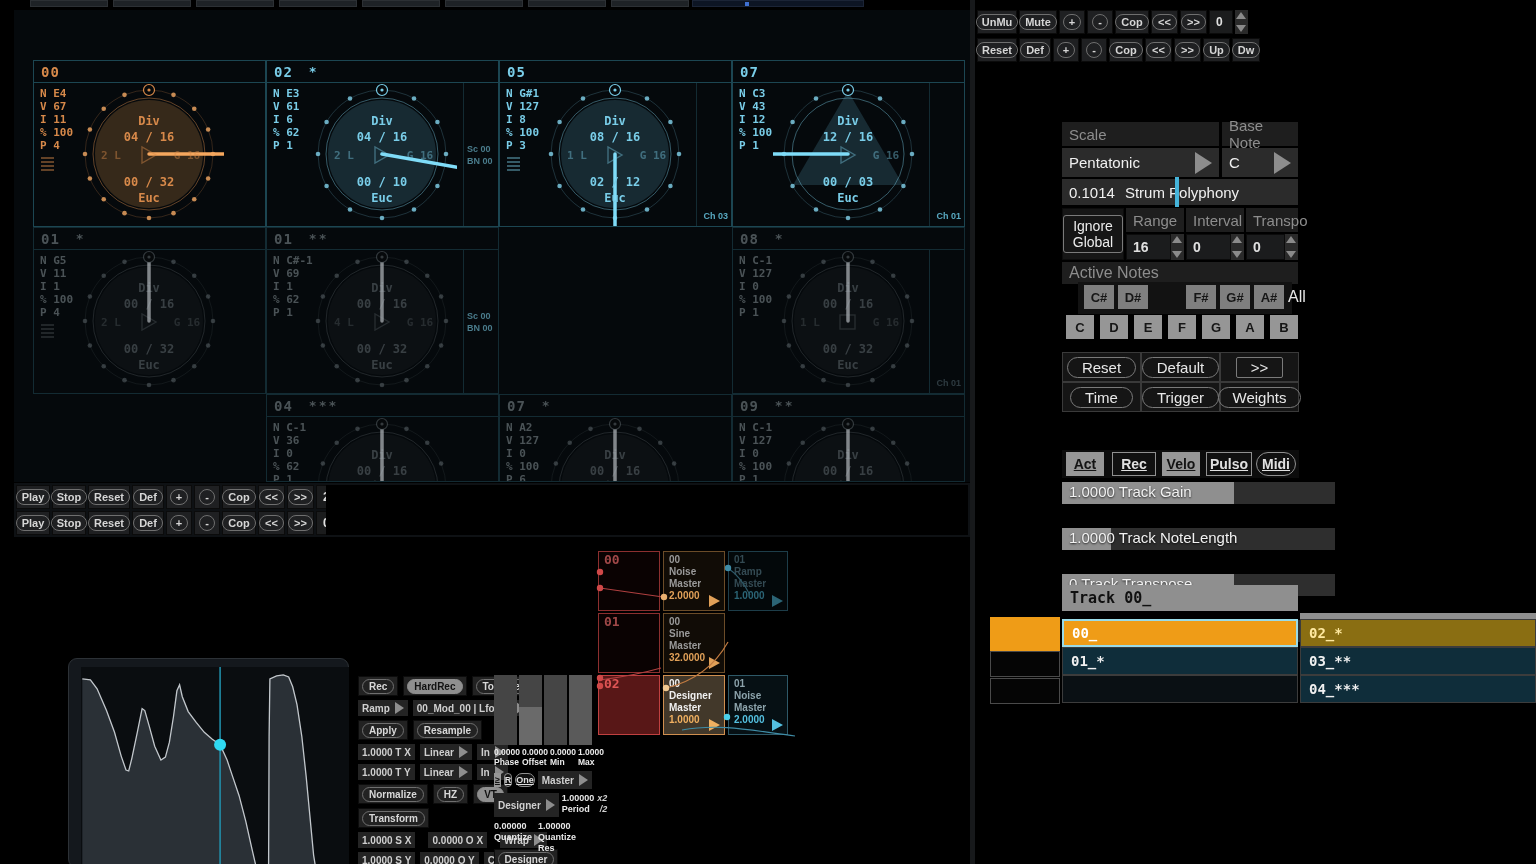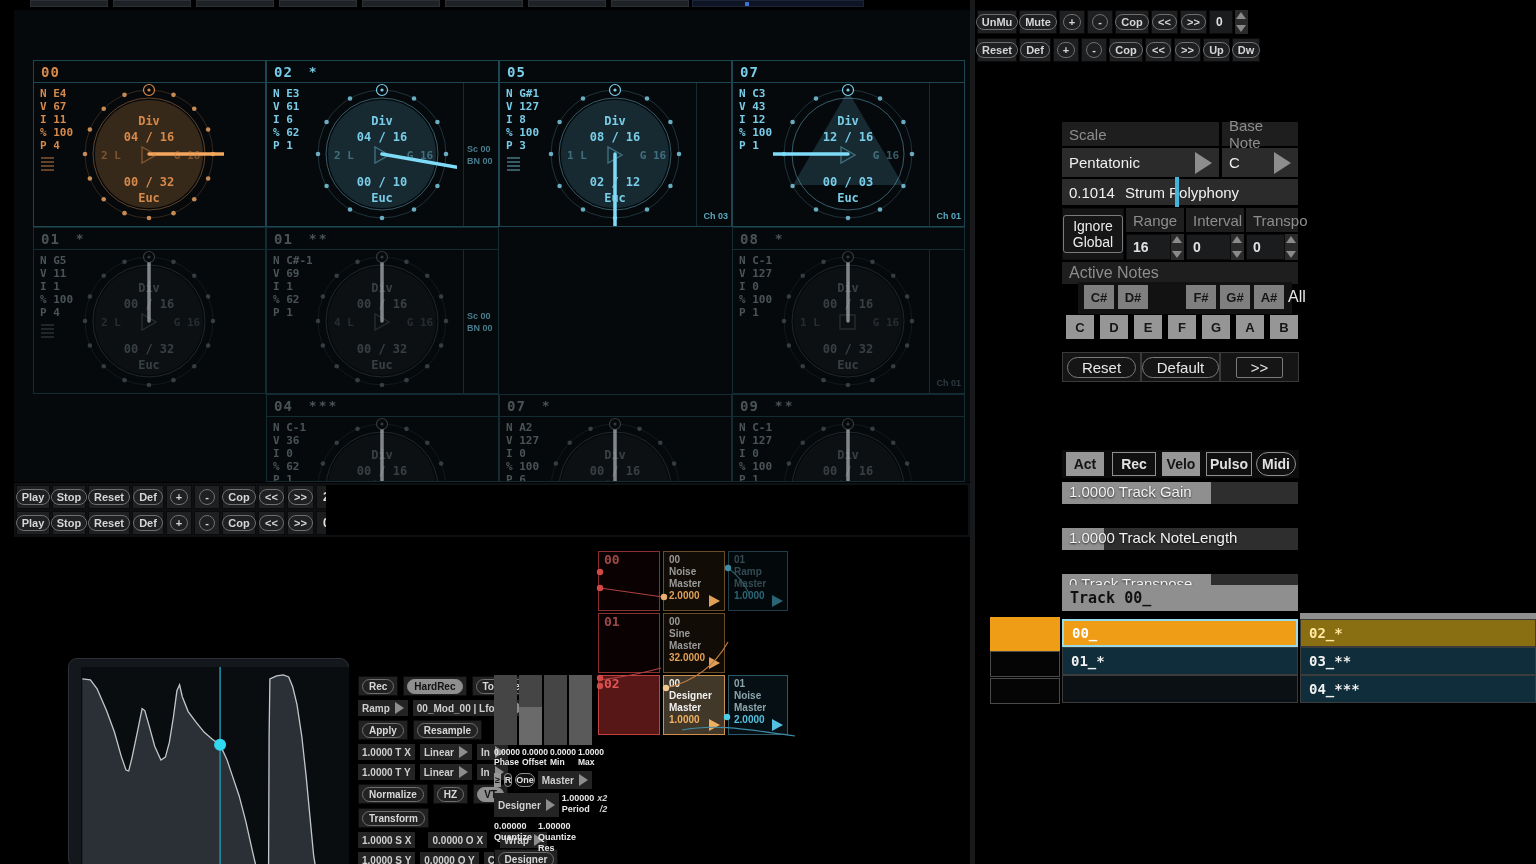--- a/index.html
+++ b/index.html
@@ -34,24 +34,24 @@
   .spin u.up{border-bottom:7px solid #8a8a8a;}
   .spin u.dn{border-top:7px solid #8a8a8a;}
   
   .hdr{background:#1e1e1e;color:#8d8d8d;font:15px "Liberation Sans",sans-serif;display:flex;align-items:center;padding:0 7px;box-sizing:border-box;}
   .dd{background:#2b2b2b;color:#f0f0f0;font:15px "Liberation Sans",sans-serif;display:flex;align-items:center;padding:0 7px;box-sizing:border-box;}
   .dd .tri{margin-left:auto;width:0;height:0;border-left:17px solid #8d8d8d;border-top:11px solid transparent;border-bottom:11px solid transparent;}
   .note{background:#969696;color:#161616;font:bold 13px "Liberation Sans",sans-serif;display:flex;align-items:center;justify-content:center;box-sizing:border-box;}
   .gcell{background:#151515;border:1px solid #3a3a3a;display:flex;align-items:center;justify-content:center;box-sizing:border-box;}
   .gcell i{font-style:normal;color:#e8e8e8;font:15px "Liberation Sans",sans-serif;border:1px solid #7a7a7a;border-radius:13px;padding:1px 14px;white-space:nowrap;}
   .gcell i.plain{border-radius:2px;}
-  .fader{position:relative;background:#2e2e2e;overflow:hidden;}
+  .fader{position:relative;background:#2e2e2e;overflow:hidden;padding-left:37px;}
   .fader .fill{position:absolute;left:0;top:0;bottom:0;background:#8f8f8f;}
   .fader span{position:absolute;left:7px;top:1px;color:#f2f2f2;font:15px "Liberation Sans",sans-serif;text-shadow:0 1px 2px rgba(0,0,0,.8);}
-  .mode{font:bold 14px "Liberation Sans",sans-serif;display:flex;align-items:center;justify-content:center;box-sizing:border-box;}
+  .mode{font:bold 14px "Liberation Sans",sans-serif;display:flex;align-items:center;justify-content:center;box-sizing:border-box;text-decoration:underline;}
   .mode.fill{background:#979797;color:#141414;}
   .mode.out{background:#101010;border:1px solid #909090;color:#e0e0e0;}
   .mode.pill{background:#101010;border:1px solid #909090;border-radius:12px;color:#e0e0e0;}
   
   .tt-hd{background:#8f8f8f;color:#101010;font:bold 15px "DejaVu Sans Mono",monospace;display:flex;align-items:center;padding-left:8px;box-sizing:border-box;}
   .tt-row{font:bold 14px "DejaVu Sans Mono",monospace;display:flex;align-items:center;padding-left:8px;box-sizing:border-box;border:1px solid #3c3c3c;}
   
   .nbox{position:absolute;box-sizing:border-box;border:1px solid;font:bold 10px "Liberation Sans",sans-serif;line-height:12px;padding:2px 0 0 5px;}
   .nbox .ptr{position:absolute;right:4px;bottom:3px;width:0;height:0;border-top:6px solid transparent;border-bottom:6px solid transparent;border-left:11px solid;}
   
@@ -686,20 +686,31 @@
           <div class="gcell" style="width: 79px; height: 30px;">
             <i>Reset</i>
           </div>
           <div class="gcell" style="width: 79px; height: 30px;">
             <i>Default</i>
           </div>
           <div class="gcell" style="width: 79px; height: 30px;">
             <i class="plain">&gt;&gt;</i>
           </div>
         </div>
+        <div style="display: flex;">
+          <div class="gcell" style="width: 79px; height: 30px;">
+            <i>Time</i>
+          </div>
+          <div class="gcell" style="width: 79px; height: 30px;">
+            <i>Trigger</i>
+          </div>
+          <div class="gcell" style="width: 79px; height: 30px;">
+            <i>Weights</i>
+          </div>
+        </div>
       </div>
     <div id="mode-row" class="abs" style="left: 1062px; top: 450px; width: 237px; height: 28px; background: rgb(12, 12, 12);">
         <div class="mode fill abs" style="left: 4px; top: 2px; width: 38px; height: 24px;">Act</div>
         <div class="mode out abs" style="left: 50px; top: 2px; width: 44px; height: 24px;">Rec</div>
         <div class="mode fill abs" style="left: 100px; top: 2px; width: 38px; height: 24px;">Velo</div>
         <div class="mode out abs" style="left: 144px; top: 2px; width: 46px; height: 24px;">Pulso</div>
         <div class="mode pill abs" style="left: 194px; top: 2px; width: 40px; height: 24px;">Midi</div>
       </div>
     <div id="faders">
         <div class="fader abs" style="left: 1062px; top: 482px; width: 236px; height: 22px;">

